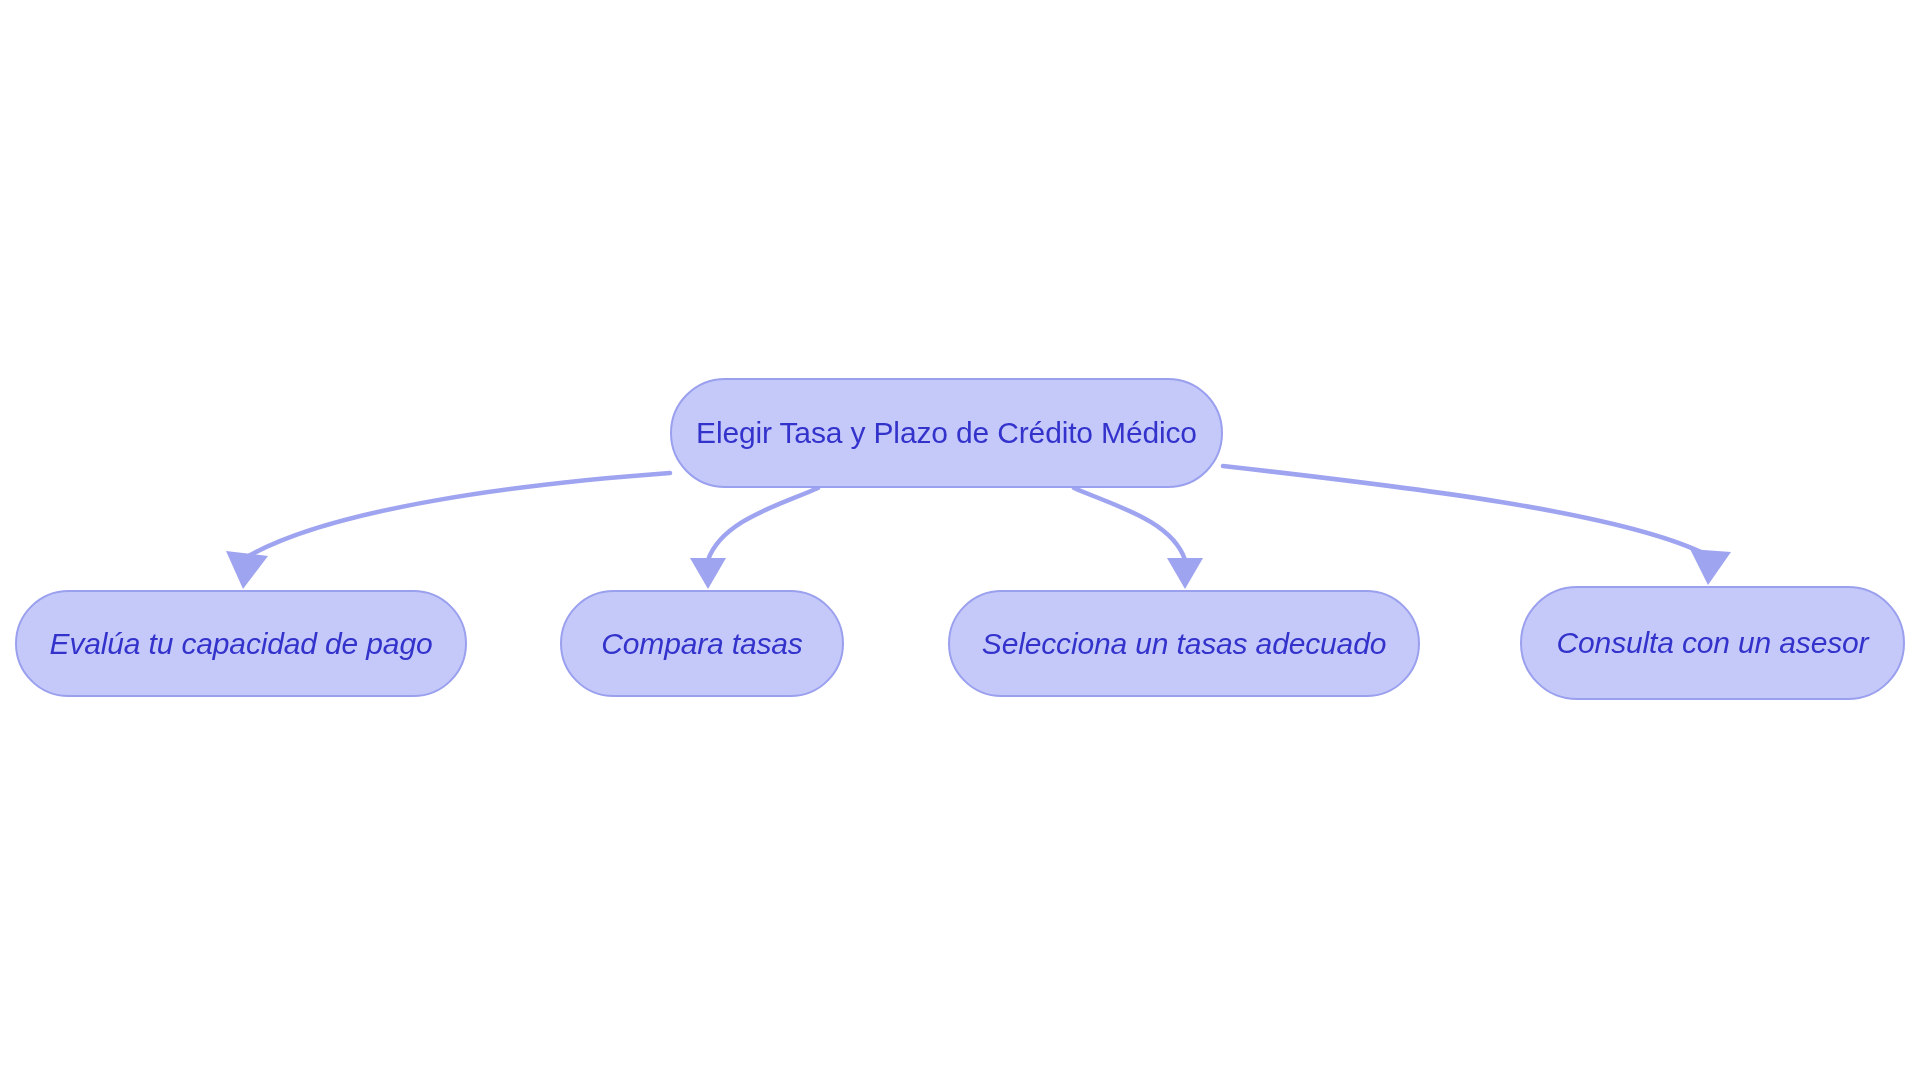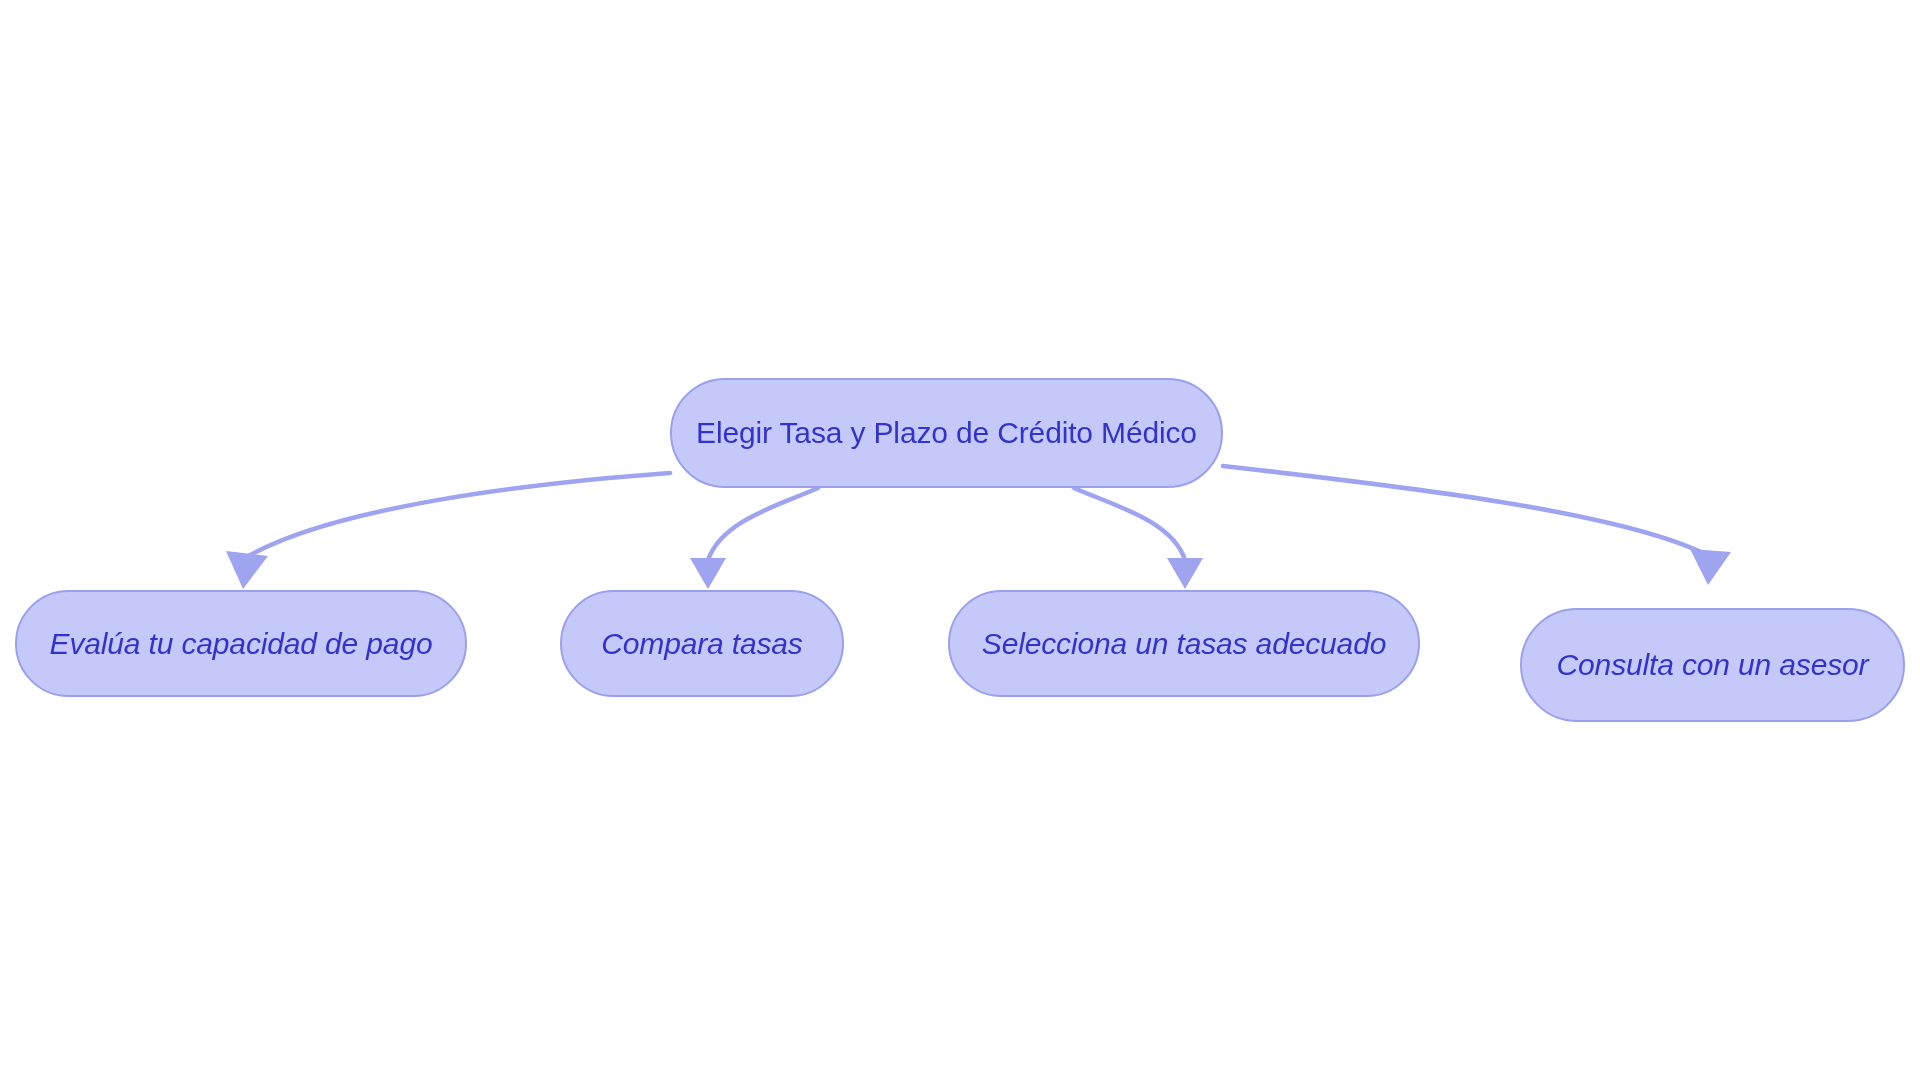--- a/index.html
+++ b/index.html
@@ -92,21 +92,21 @@
 
   .node.child-3 {
     left: 948px;
     top: 590px;
     width: 472px;
     height: 107px;
   }
 
   .node.child-4 {
     left: 1520px;
-    top: 608px;
+    top: 586px;
     width: 385px;
     height: 114px;
   }
 </style>
 </head>
 <body>
 
 <div id="flowchart-canvas">
 
   <svg id="edge-layer" viewBox="0 0 1920 1083">

